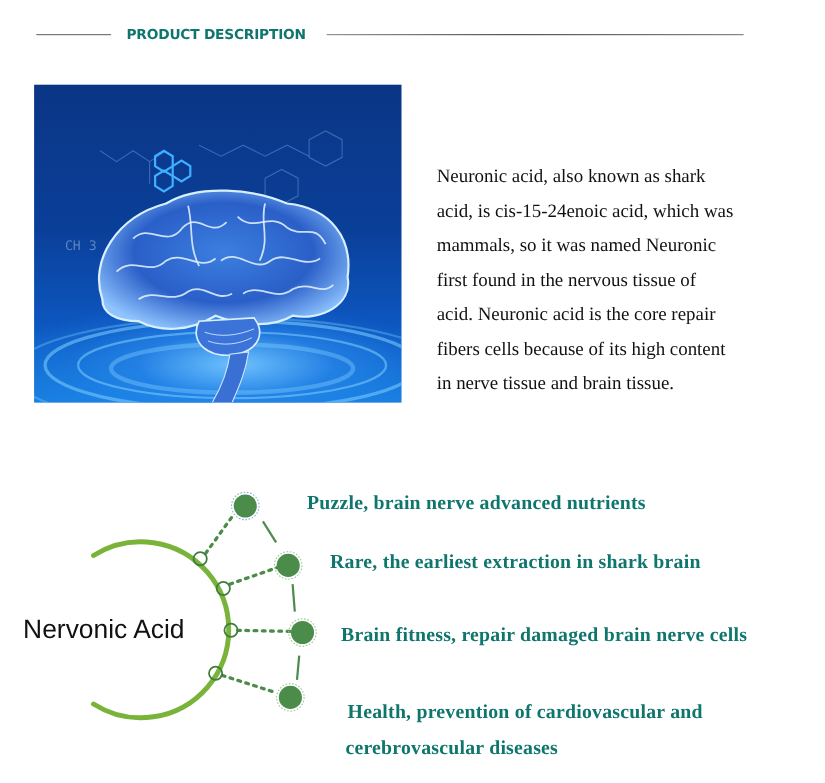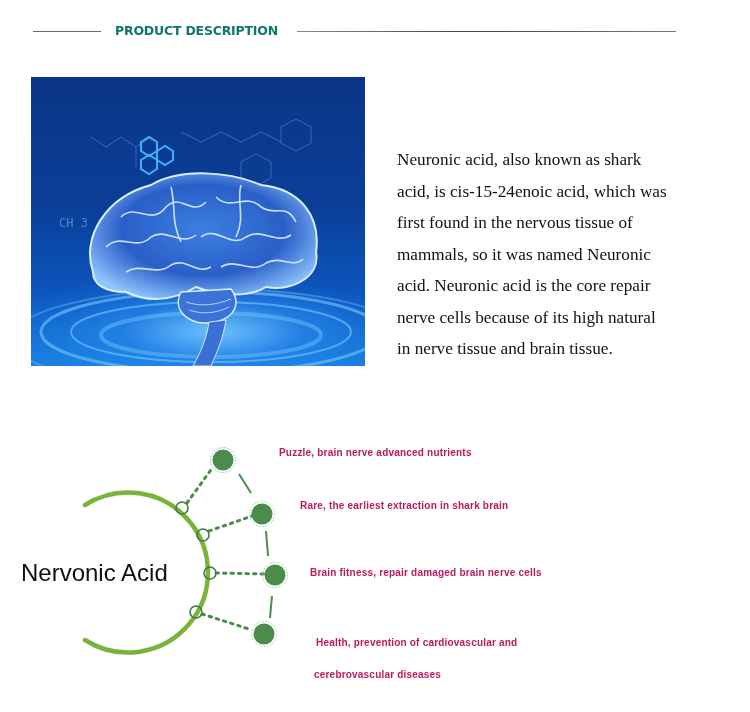--- a/index.html
+++ b/index.html
@@ -14,21 +14,21 @@
       background:
         radial-gradient(ellipse 60% 22% at 55% 88%, rgba(120,200,255,0.9), rgba(40,130,230,0.6) 45%, rgba(10,70,180,0) 75%),
         radial-gradient(ellipse 90% 35% at 50% 92%, rgba(30,140,240,0.8), rgba(10,60,170,0) 70%),
         linear-gradient(180deg, #0b3585 0%, #0a3f98 45%, #0d56bf 75%, #1a7ee0 100%);
     }
     .hero-img svg { position: absolute; left: 0; top: 0; }
 
     .para { position: absolute; left: 397px; top: 100px; width: 320px; font-family: "Liberation Serif", serif; font-size: 17.2px; line-height: 31.5px; color: #111; margin-top: 44px; }
     .para div { white-space: nowrap; }
     .nv-label { position: absolute; left: 21px; top: 559px; font-family: "Liberation Sans", sans-serif; font-size: 24px; color: #111; white-space: nowrap; }
-    .feat { position: absolute; font-family: Liberation Sans, sans-serif; font-weight: bold; font-size: 10px; color: #be185d; white-space: nowrap; letter-spacing: 0.2px; }
+    .feat { position: absolute; font-family: Liberation Serif, serif; font-weight: bold; font-size: 18px; color: #0f766e; white-space: nowrap; letter-spacing: 0.2px; }
   </style>
 </head>
 <body>
 
 <div class="hd-line left"></div>
 <div class="hd-title">PRODUCT DESCRIPTION</div>
 <div class="hd-line right"></div>
 
 <div class="hero-img">
   <svg width="334" height="289" viewBox="0 0 334 289">
@@ -82,24 +82,24 @@
       </g>
 
       <path d="M178,245 C176,260 170,275 162,289 L180,289 C186,275 192,262 195,243 Z" fill="#3a6fd4" stroke="#cfe9ff" stroke-width="1"></path>
     </g>
   </svg>
 </div>
 
 <div class="para">
   <div>Neuronic acid, also known as shark</div>
   <div>acid, is cis-15-24enoic acid, which was</div>
+  <div>mammals, so it was named Neuronic</div>
   <div>first found in the nervous tissue of</div>
-  <div>mammals, so it was named Neuronic</div>
   <div>acid. Neuronic acid  is the core repair</div>
-  <div>nerve cells because of its high natural</div>
+  <div>fibers cells because of its high content</div>
   <div>in nerve tissue and brain tissue.</div>
 </div>
 
 <svg style="position:absolute;left:0;top:0;" width="750" height="712" viewBox="0 0 750 712">
 
   <path d="M85,505 A80,80 0 1 1 85,640" fill="none" stroke="#79b33a" stroke-width="4.5" stroke-linecap="round"></path>
 
   <g stroke="#4b8c4b" stroke-width="3" stroke-dasharray="2.5,5" stroke-linecap="round" fill="none">
     <line x1="187" y1="503" x2="213" y2="467"></line>
     <line x1="209" y1="531" x2="252" y2="516"></line>

